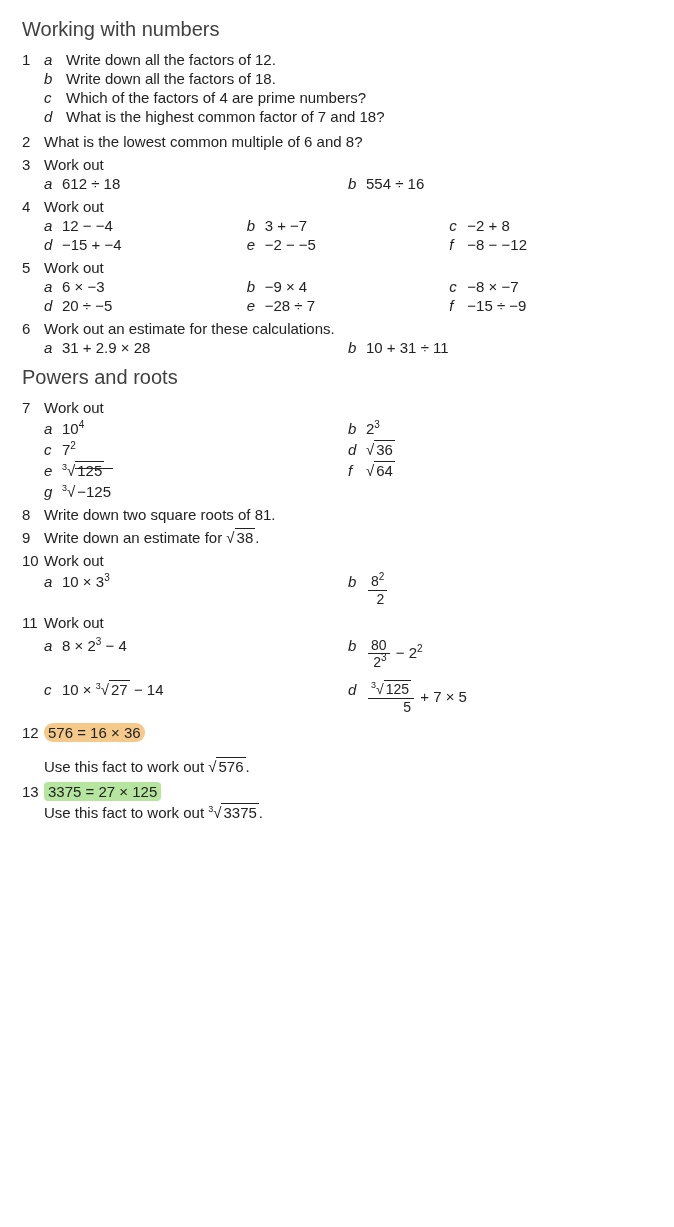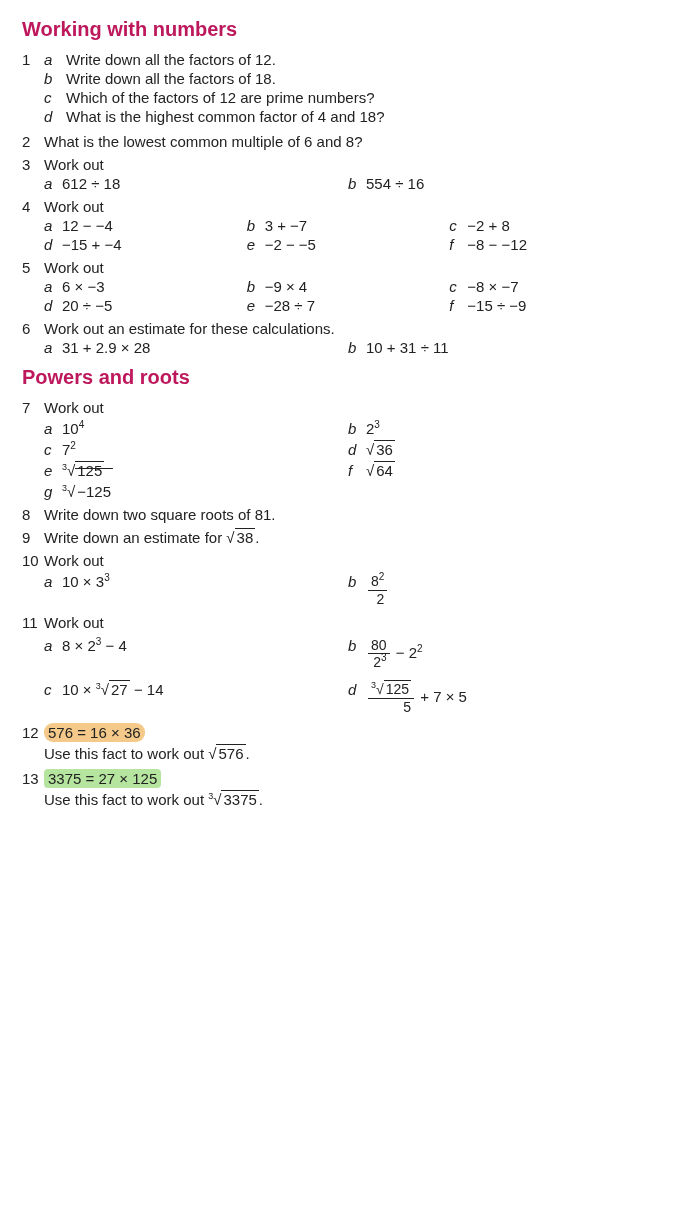--- a/index.html
+++ b/index.html
@@ -5,23 +5,23 @@
     * { margin: 0; padding: 0; box-sizing: border-box; }
     body {
       font-family: Arial, sans-serif;
       font-size: 15px;
       color: #222;
       background: #fff;
       padding: 18px 22px;
       max-width: 674px;
     }
     h2 {
-      color: #be185d;
+      color: #404040;
       font-size: 20px;
-      font-weight: bold;
+      font-weight: normal;
       margin-bottom: 10px;
     }
     .problem { display: flex; align-items: flex-start; margin-bottom: 6px; }
     .problem-num { min-width: 22px; font-weight: normal; }
     .problem-content { flex: 1; }
     .sub-list { list-style: none; padding: 0; margin: 0; }
     .sub-list li { margin-bottom: 2px; display: flex; align-items: flex-start; }
     .sub-label { min-width: 18px; font-weight: normal; font-style: italic; margin-right: 4px; }
     .cols-2 { display: grid; grid-template-columns: 1fr 1fr; gap: 2px 0; margin-top: 2px; }
     .cols-3 { display: grid; grid-template-columns: 1fr 1fr 1fr; gap: 2px 0; margin-top: 2px; }
@@ -46,25 +46,25 @@
       <li>
           <span class="sub-label">a</span>
           <span>Write down all the factors of 12.</span>
         </li>
       <li>
           <span class="sub-label">b</span>
           <span>Write down all the factors of 18.</span>
         </li>
       <li>
           <span class="sub-label">c</span>
-          <span>Which of the factors of 12 are prime numbers?</span>
+          <span>Which of the factors of 4 are prime numbers?</span>
         </li>
       <li>
           <span class="sub-label">d</span>
-          <span>What is the highest common factor of 4 and 18?</span>
+          <span>What is the highest common factor of 7 and 18?</span>
         </li>
     </ul>
   </div>
 </div>
 
 <div class="problem">
   <span class="problem-num">2</span>
   <div class="problem-content">
     <span>What is the lowest common multiple of 6 and 8?</span>
   </div>
@@ -281,21 +281,21 @@
         </span>
       </div>
     </div>
   </div>
 </div>
 
 <div class="problem" style="margin-top:8px;">
   <span class="problem-num">12</span>
   <div class="problem-content">
     <span class="highlight-orange">576 = 16 × 36</span>
-    <div style="margin-top:4px;">
+    <div style="margin-top:17px;">
       <span>Use this fact to work out √<span style="border-top:1.5px solid #222;padding:0 2px;">576</span>.</span>
     </div>
   </div>
 </div>
 
 <div class="problem" style="margin-top:8px;">
   <span class="problem-num">13</span>
   <div class="problem-content">
     <span class="highlight-green">3375 = 27 × 125</span>
     <div style="margin-top:4px;">

